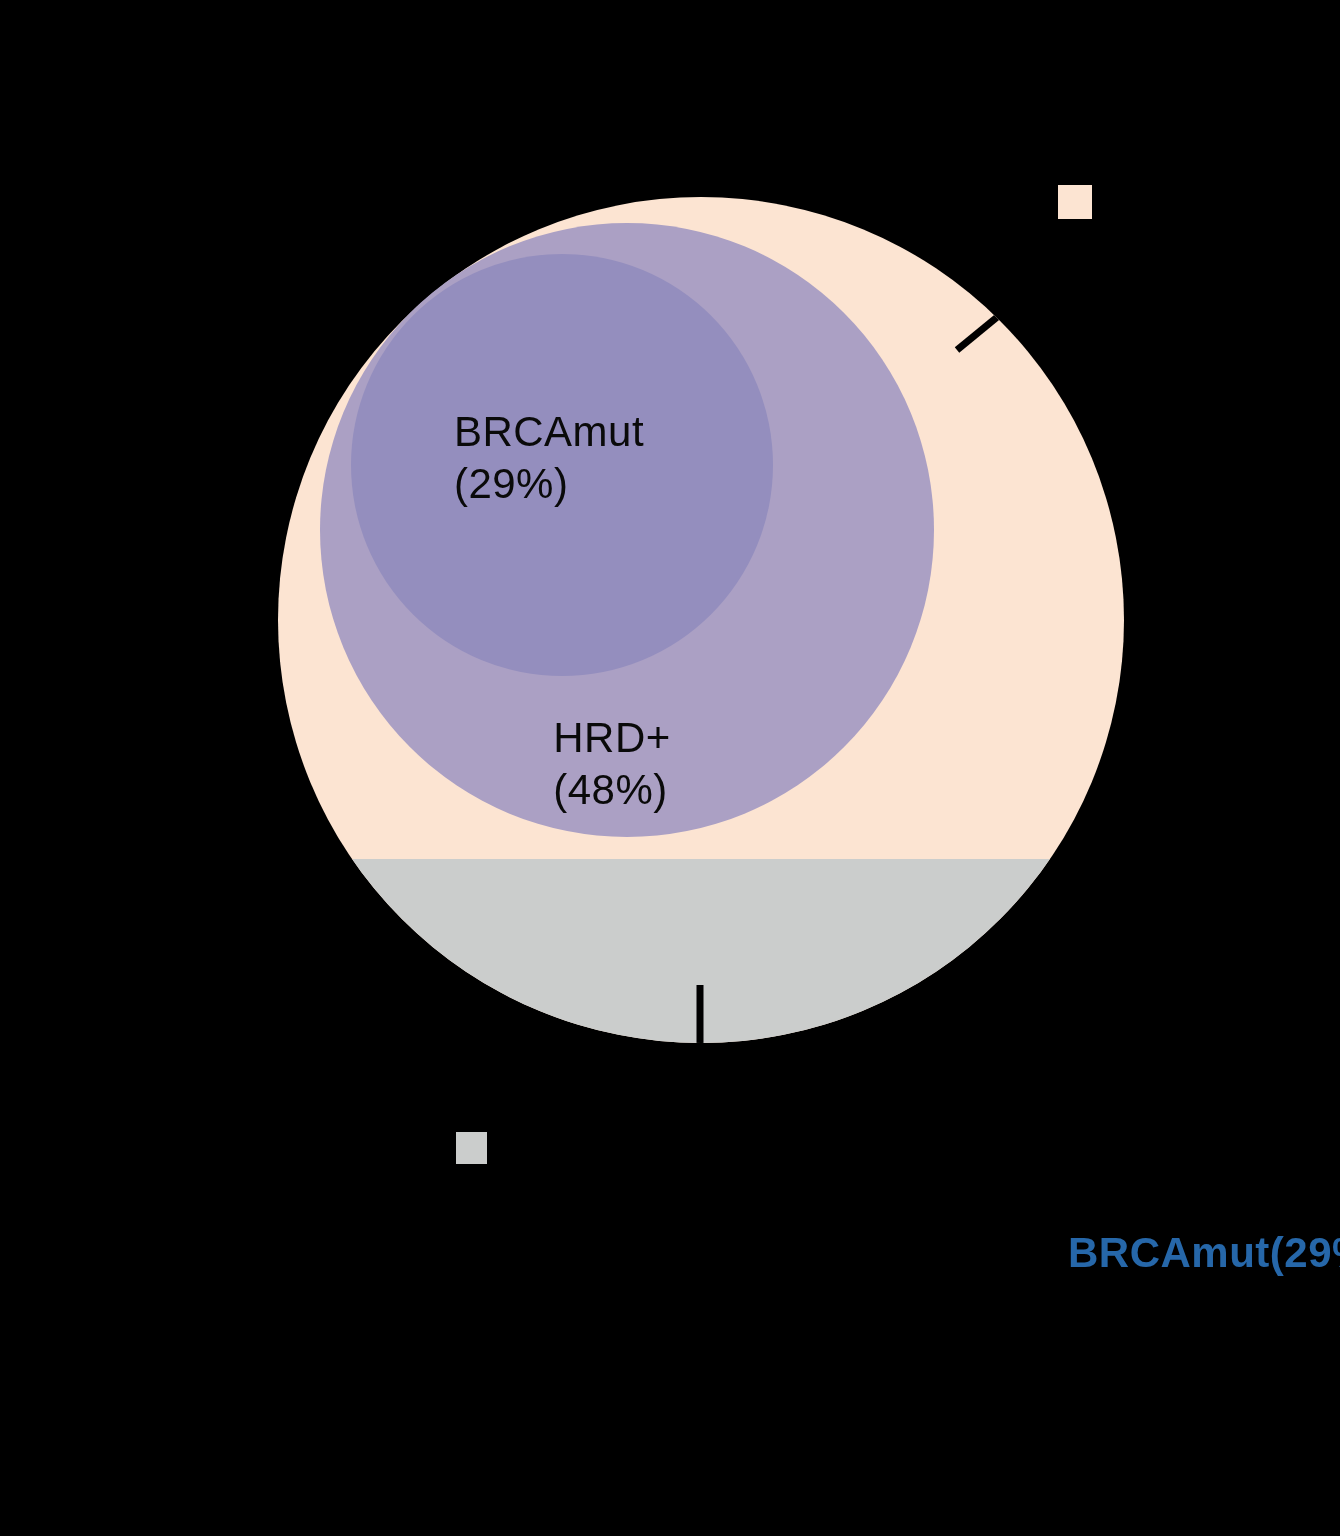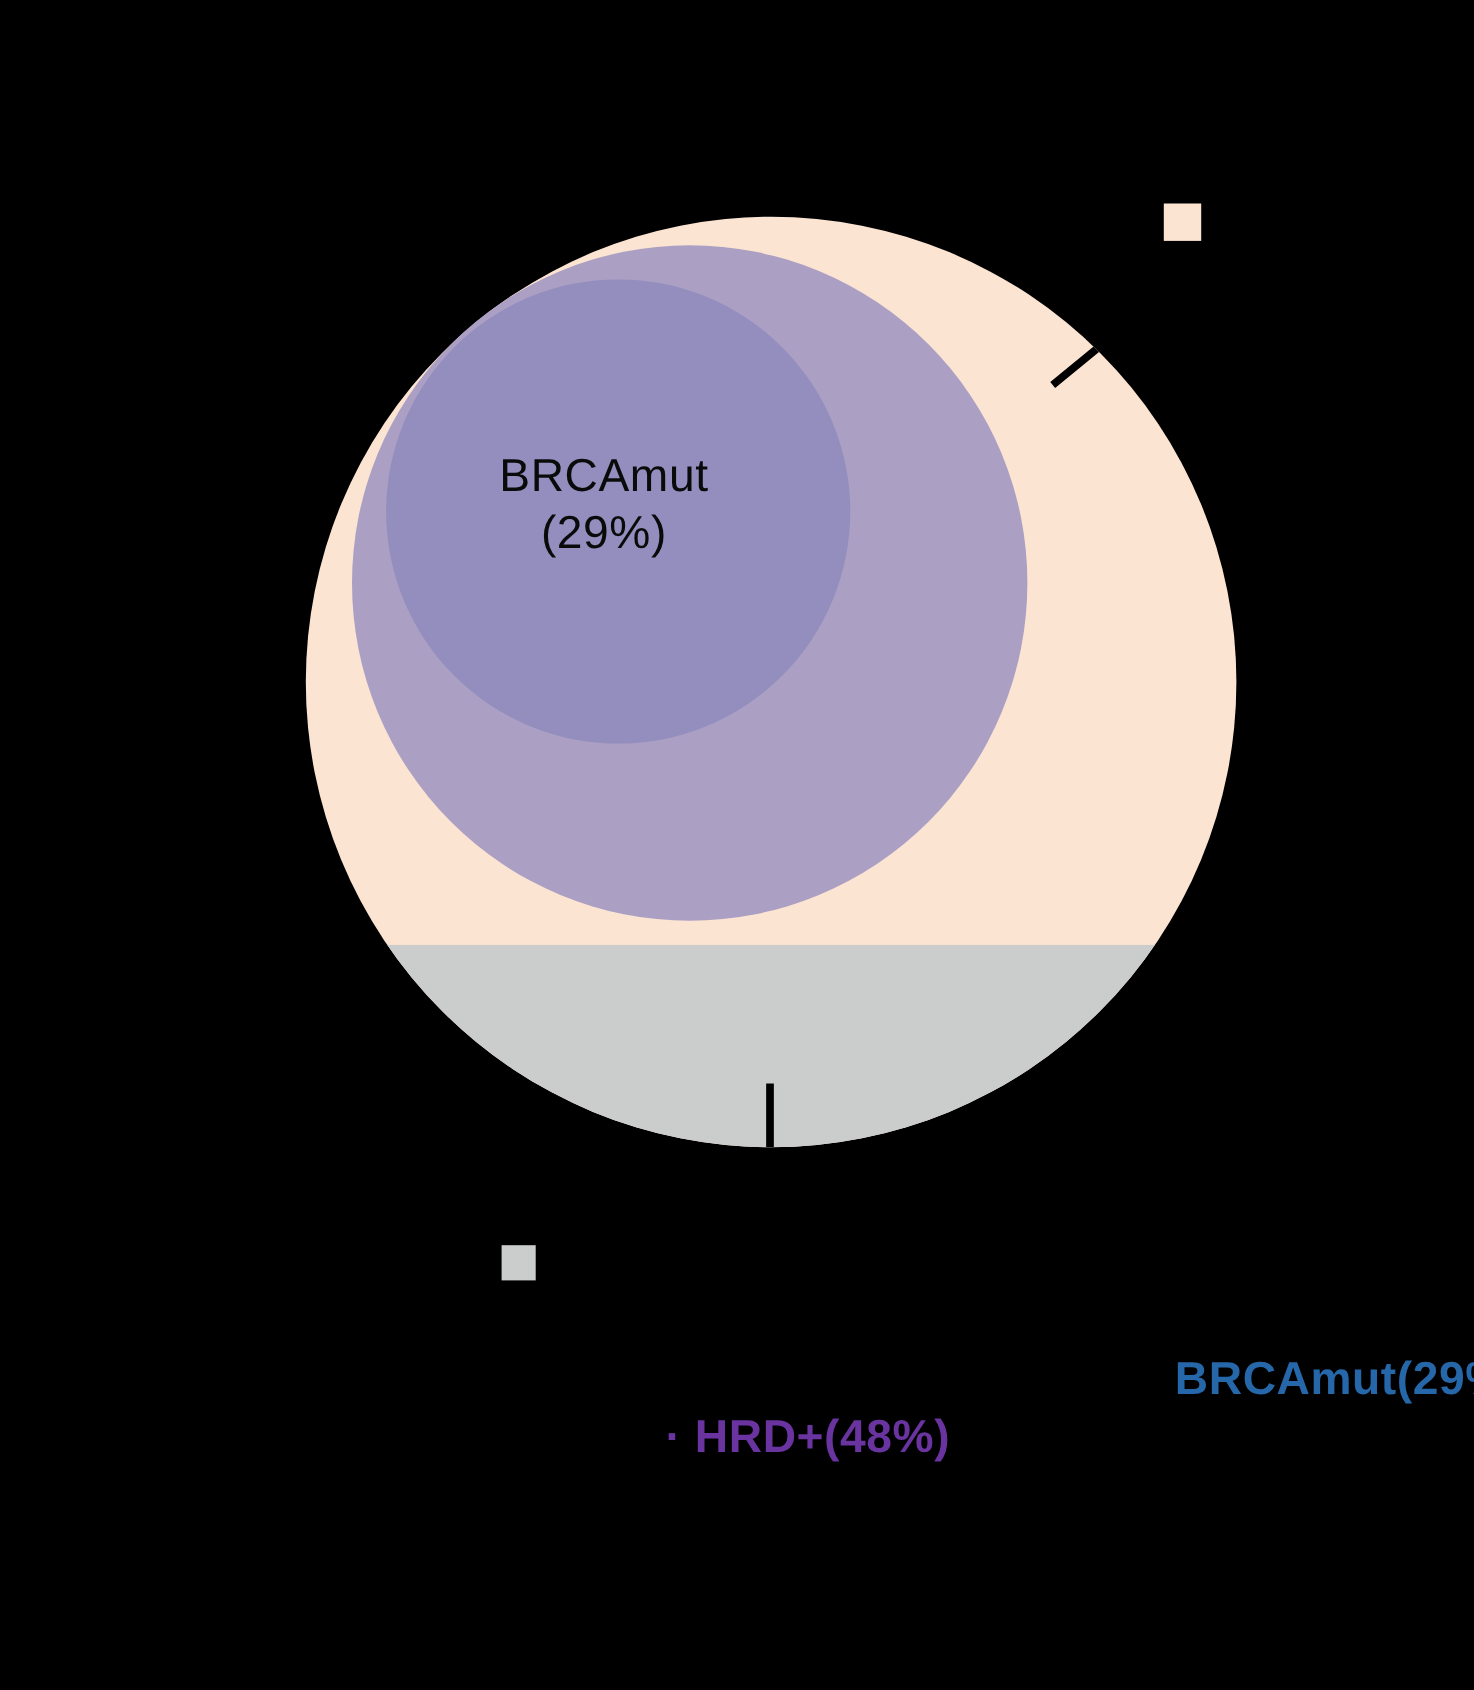--- a/index.html
+++ b/index.html
@@ -21,21 +21,21 @@
   .circle-hrdpos {
     position:absolute; left:320px; top:223px; width:614px; height:614px;
     border-radius:50%; background:#ABA0C4;
   }
   .circle-brca {
     position:absolute; left:351px; top:254px; width:422px; height:422px;
     border-radius:50%; background:#948EBE;
   }
   .circle-label {
     position:absolute; transform:translate(-50%,-50%);
-    text-align:center; color:#0a0a0a; font-size:42px; line-height:52px;
+    text-align:left; color:#0a0a0a; font-size:42px; line-height:52px;
     font-weight:500; letter-spacing:0.5px; white-space:nowrap;
   }
   .label-brca { left:549px; top:458px; }
   .label-hrdpos { left:612px; top:764px; }
   .legend-sq { position:absolute; }
   .legend-sq-peach { left:1058px; top:185px; width:34px; height:34px; background:#FCE4D2; }
   .legend-sq-gray  { left:456px;  top:1132px; width:31px; height:32px; background:#CBCDCC; }
   .bottom-label {
     position:absolute; font-weight:700; font-size:42px; line-height:50px;
     white-space:nowrap; letter-spacing:0.5px;
@@ -58,22 +58,25 @@
   </div>
 
   <div class="circle-hrdpos"></div>
   <div class="circle-brca"></div>
 
   <div class="circle-label label-brca">
     <div>BRCAmut</div>
     <div>(29%)</div>
   </div>
 
+  <div class="circle-label label-hrdpos">
+    <div>HRD+</div>
+    <div>(48%)</div>
+  </div>
 
   <div class="legend-sq legend-sq-peach"></div>
   <div class="legend-sq legend-sq-gray"></div>
 
   <div class="bottom-label bl-brca" style="color: rgb(38, 103, 169);">BRCAmut(29%)</div>
 
-  <div class="bottom-label bl-hrdpos" style="color: rgb(106, 52, 160);">· HRD+(48%)</div>
 
 
 </div>
 
 </body></html>

